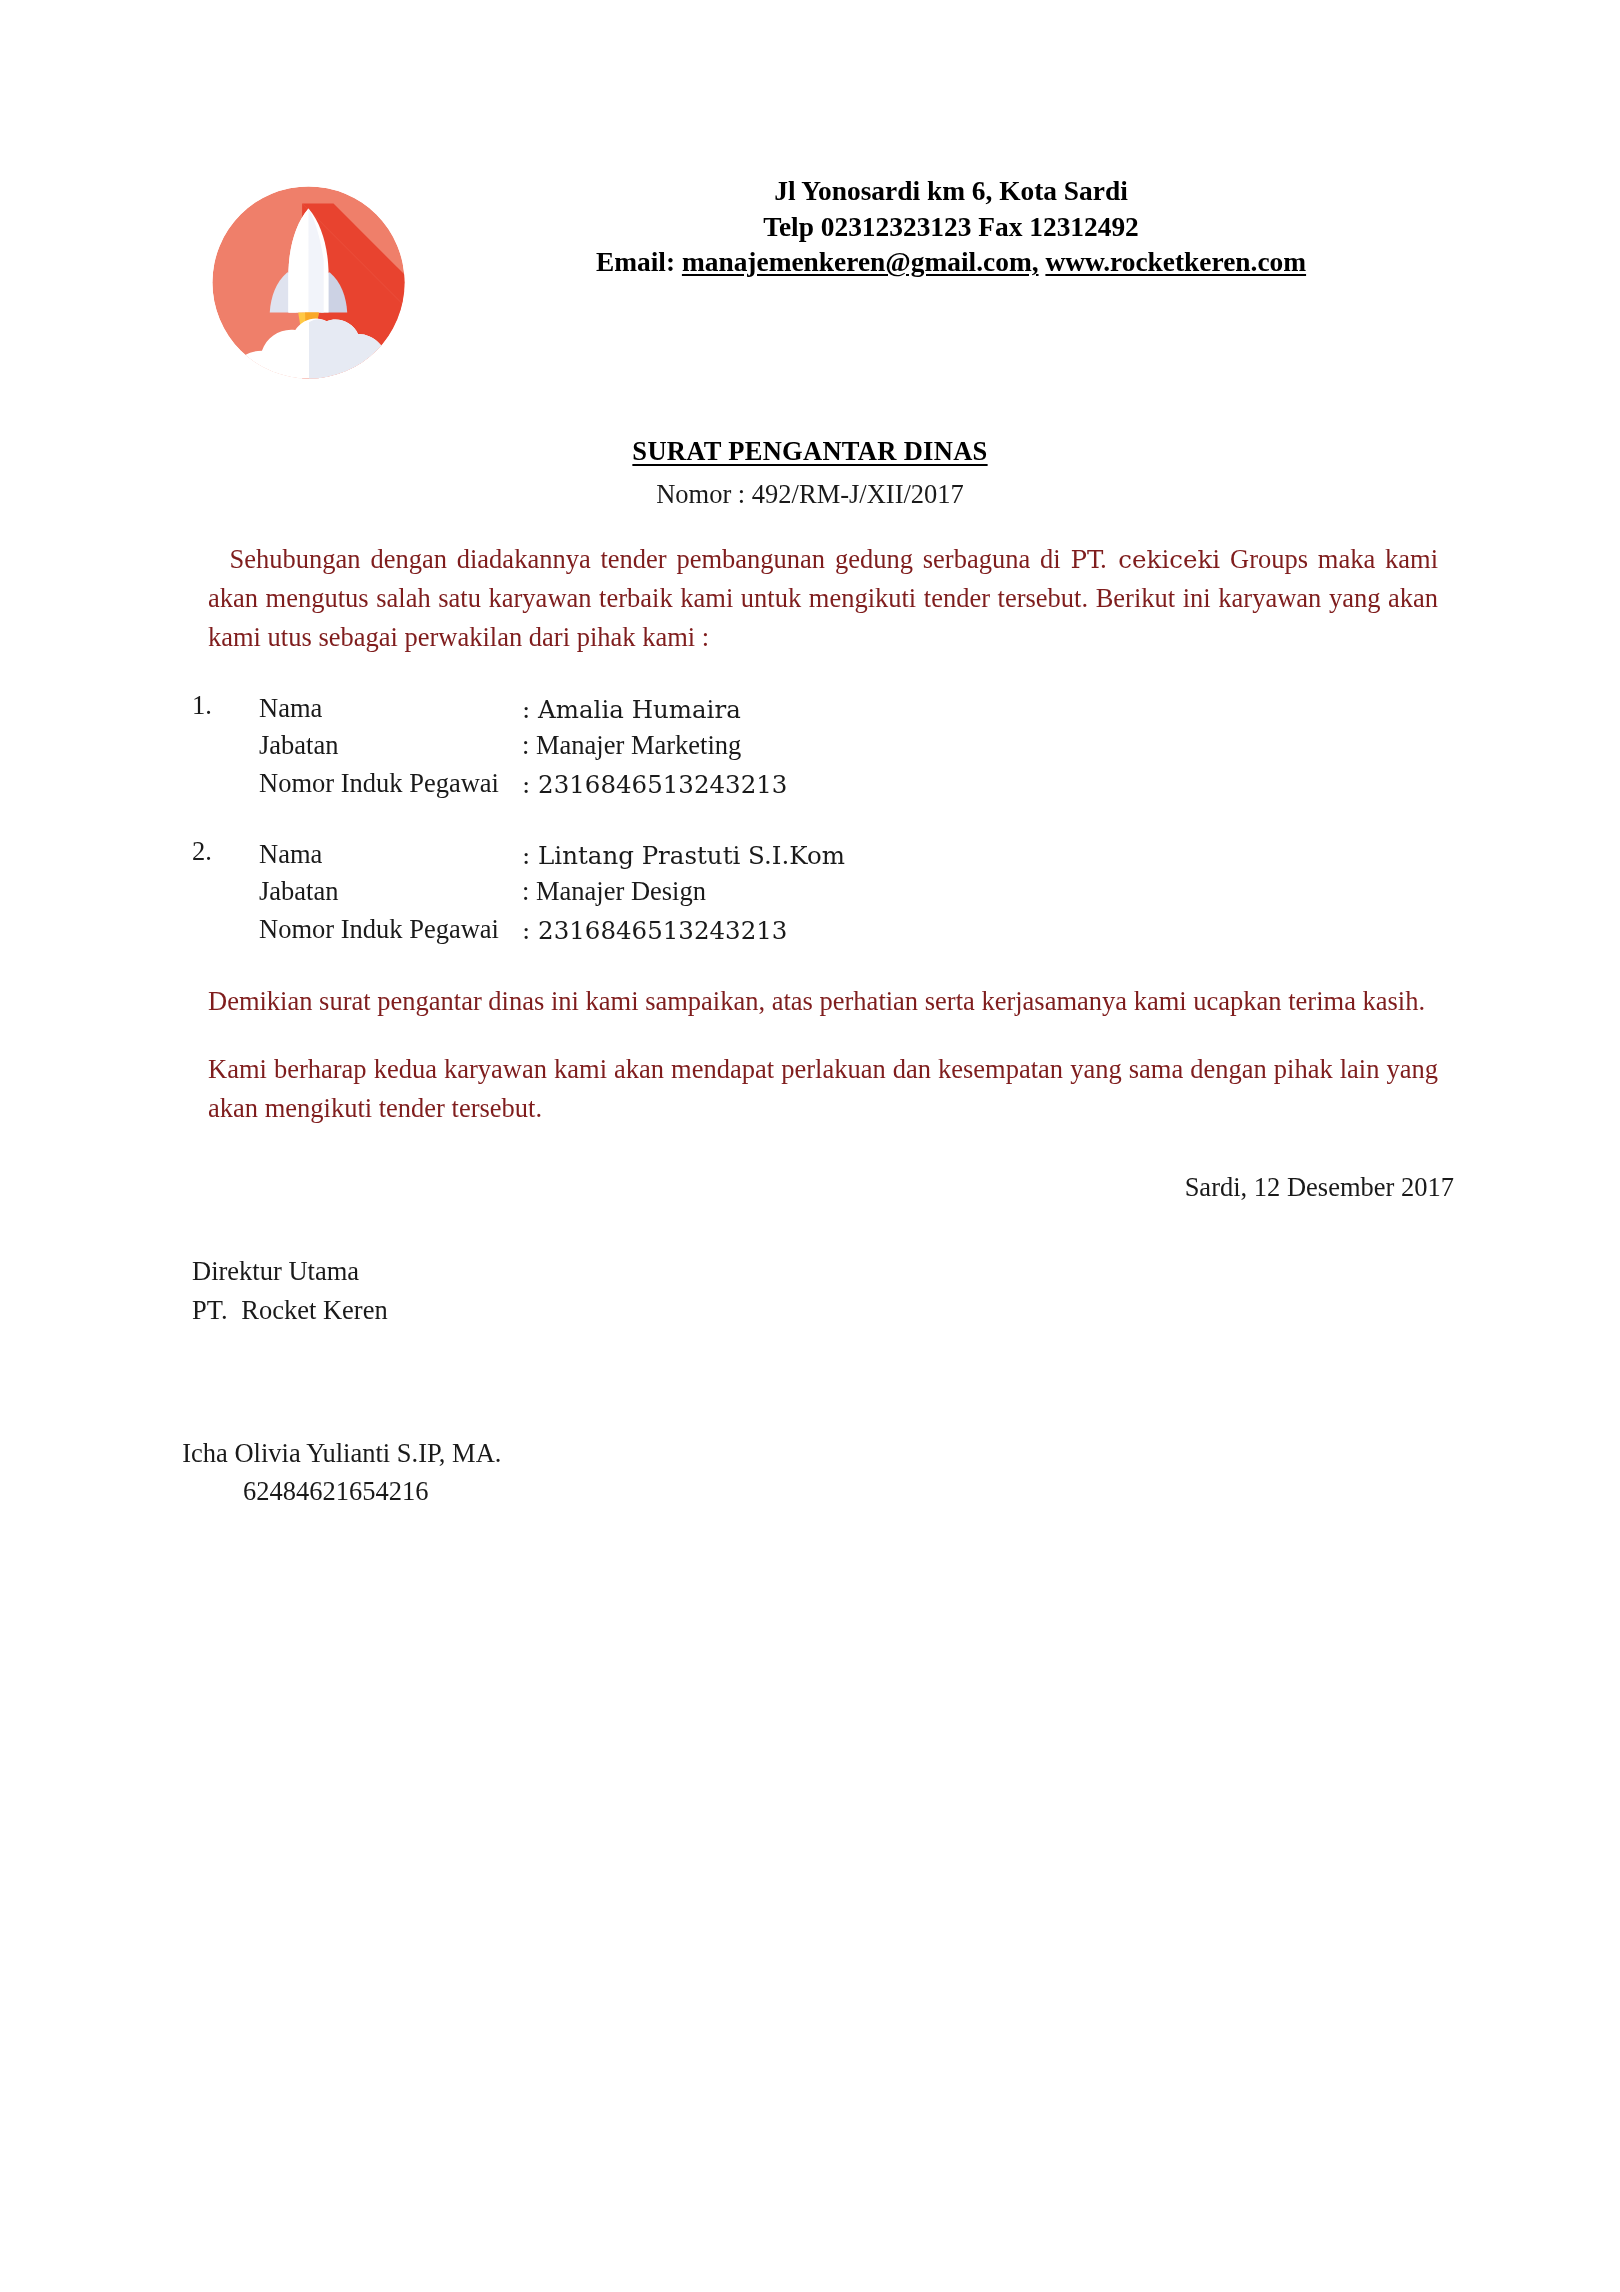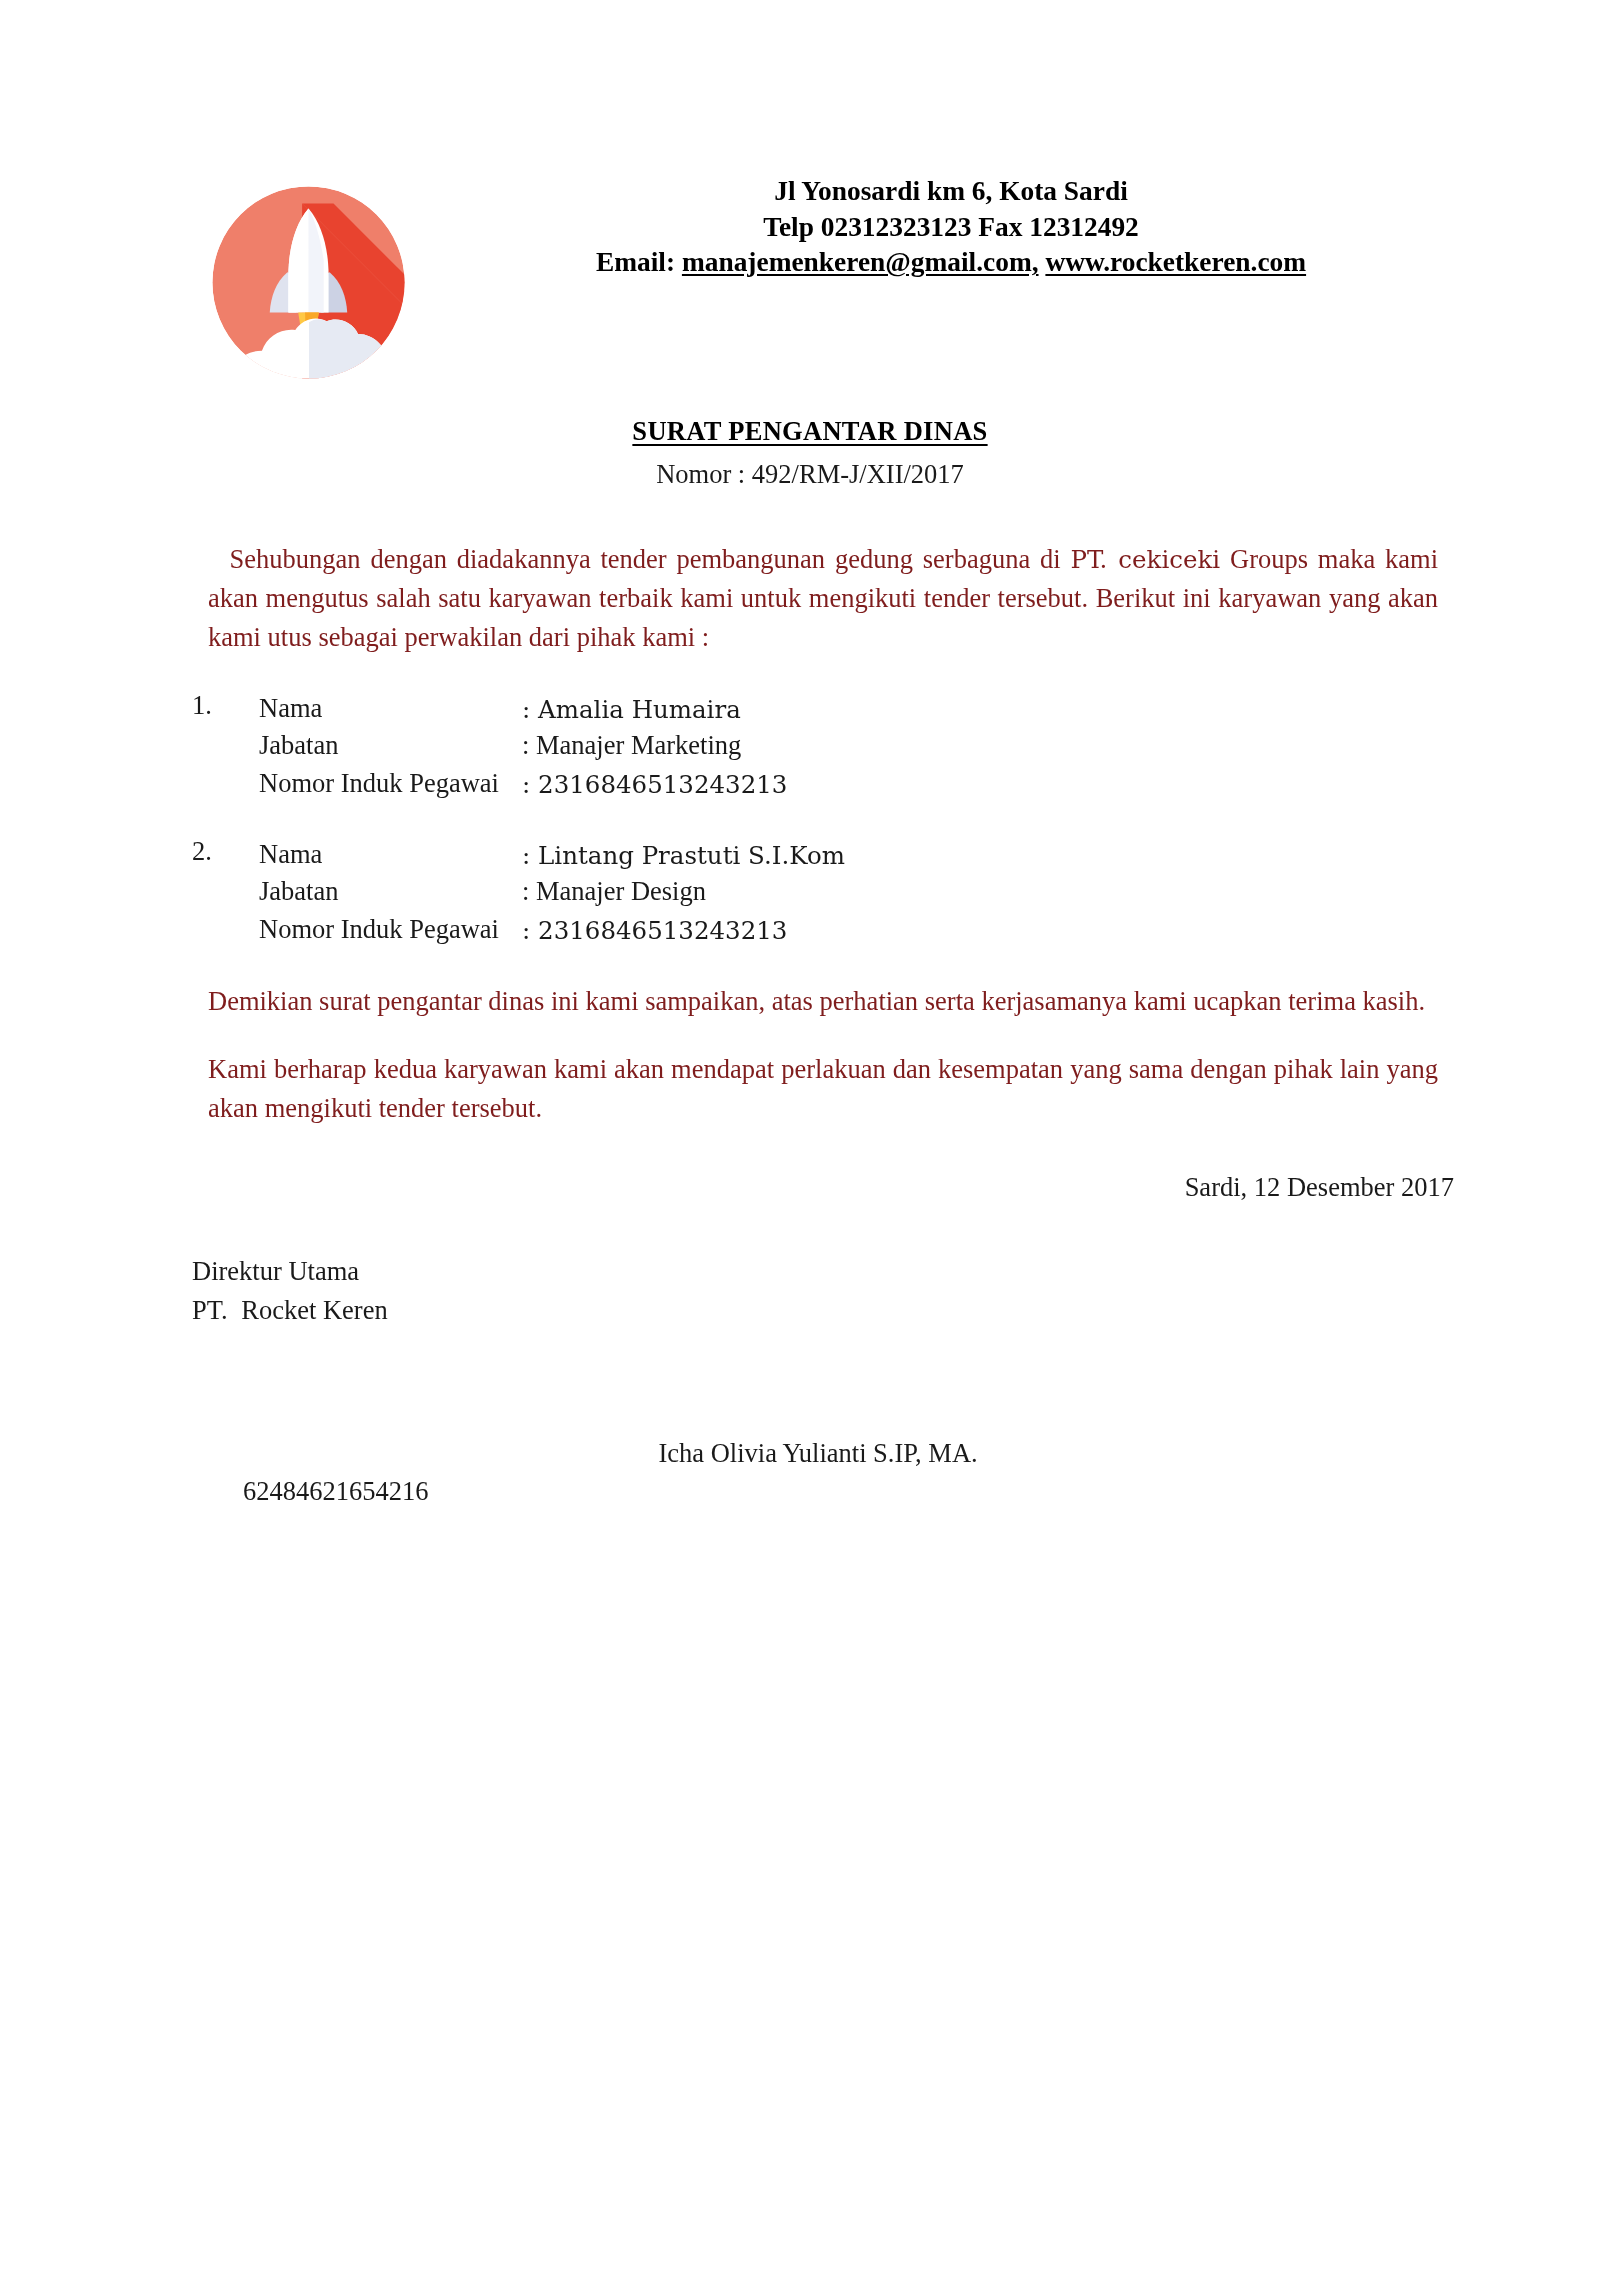--- a/index.html
+++ b/index.html
@@ -77,20 +77,21 @@
     width: 1620px;
     text-align: center;
   }
   .doc-title {
     font-size: 26.5px;
     font-weight: bold;
     color: #000000;
     text-decoration: underline;
     text-underline-offset: 3.9px;
     letter-spacing: 0.3px;
+    margin-top: 20px;
   }
   .doc-number {
     margin-top: 11.8px;
     font-size: 26.5px;
     font-weight: normal;
     color: #1a1a1a;
   }
 
   
   .body-wrap {
@@ -169,21 +170,21 @@
     line-height: 1.45;
   }
   .sign-company .pt-prefix { margin-right: 13.7px; }
 
   .sign-name-block {
     margin-top: 106px;
     font-size: 26.5px;
     color: #1a1a1a;
     line-height: 1.42;
   }
-  .sign-name { margin-left: -9.8px; text-align: center; }
+  .sign-name { margin-left: -9.8px; }
   .sign-id { margin-left: 51px; }
 </style>
 </head>
 <body>
 
 <div class="page">
 
   <div class="letterhead">
 
     <div class="logo-wrap">

